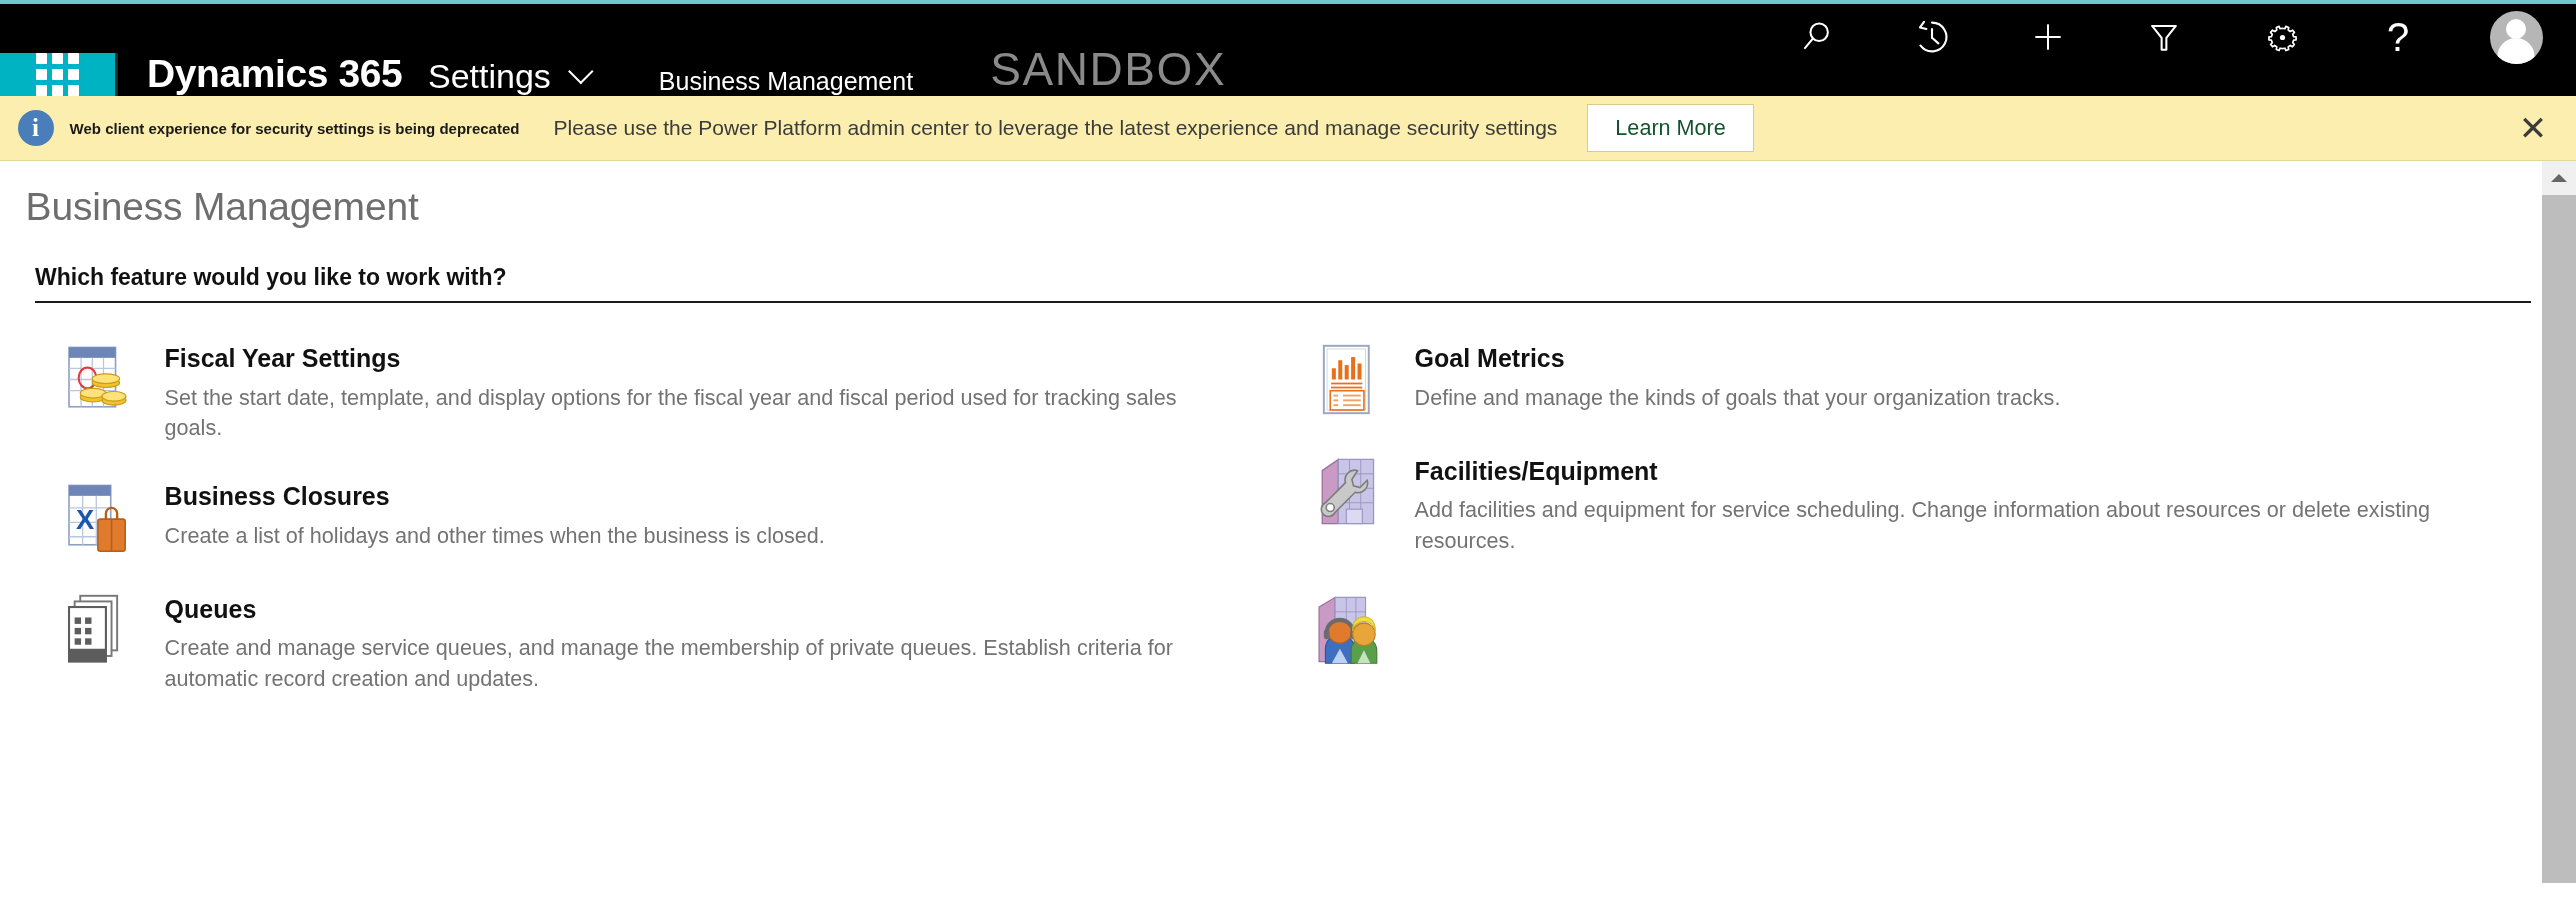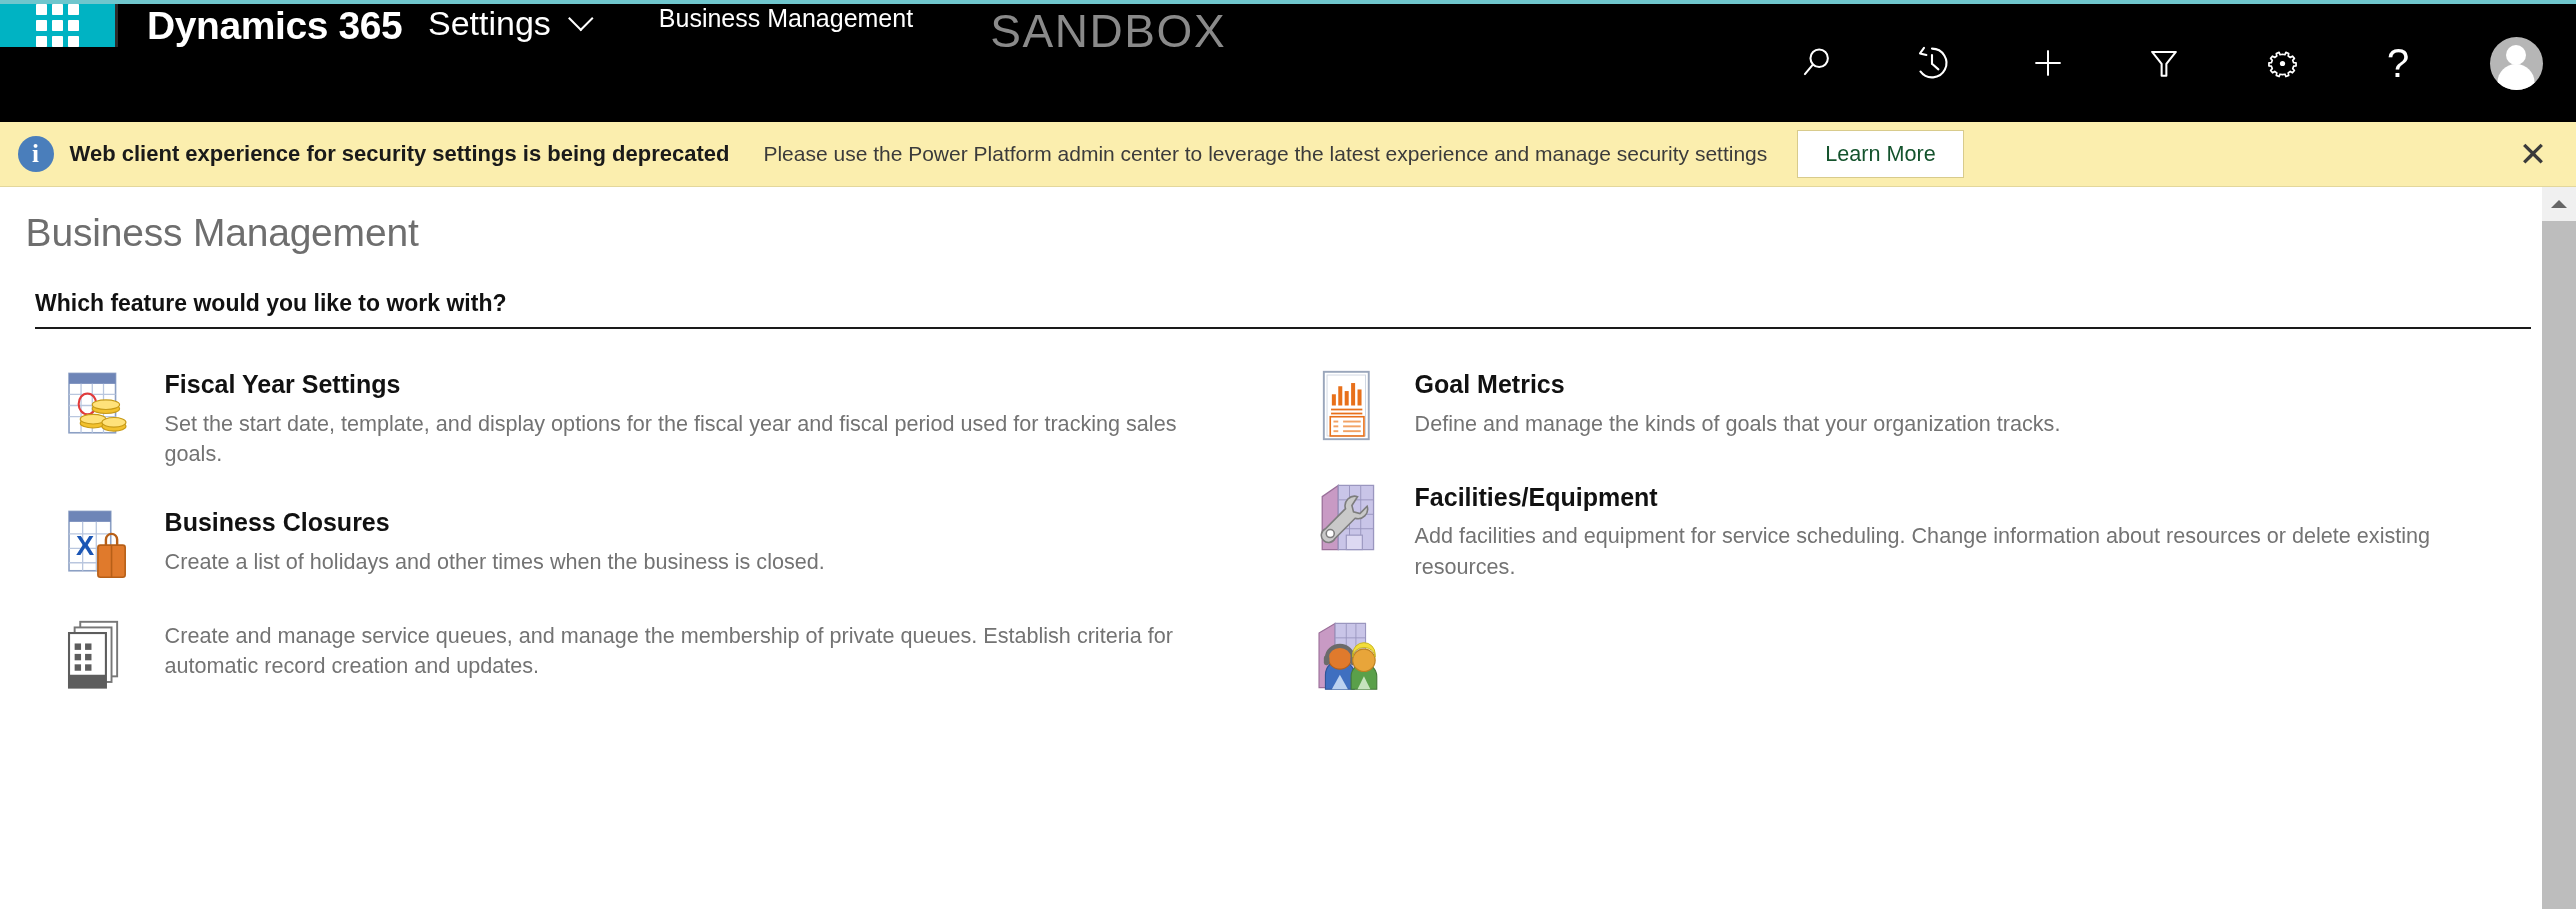--- a/index.html
+++ b/index.html
@@ -10,22 +10,22 @@
     height: 915px;
     overflow: hidden;
     background: #ffffff;
     font-family: "Liberation Sans", sans-serif;
   }
 
   
   .topbar {
     position: relative;
     display: flex;
-    align-items: flex-start;
-    height: 122px;
+    align-items: flex-end;
+    height: 96px;
     background: #000000;
     border-top: 4px solid #6fc6cd;
   }
 
   .waffle-cell {
     width: 118px;
     background: #00b3c3;
     display: flex;
     align-items: center;
     justify-content: center;
@@ -163,21 +163,21 @@
     color: #ffffff;
     display: flex;
     align-items: center;
     justify-content: center;
     font-size: 25px;
     font-weight: bold;
     font-family: "Liberation Serif", serif;
     margin-right: 16px;
   }
   .banner-strong {
-    font-size: 22px;
+    font-size: 15px;
     font-weight: bold;
     color: #1a1a1a;
     white-space: nowrap;
   }
   .banner-msg {
     font-size: 21px;
     color: #3b3b3b;
     white-space: nowrap;
     margin-left: 34px;
   }
@@ -460,20 +460,21 @@
                 <rect x="30" y="33" width="8" height="8"></rect>
               <rect x="17" y="46" width="8" height="8"></rect>
                 <rect x="30" y="46" width="8" height="8"></rect>
               <rect x="17" y="59" width="8" height="8"></rect>
                 <rect x="30" y="59" width="8" height="8"></rect>
             </g>
             <rect x="10" y="72" width="46" height="16" fill="#5d5d5d"></rect>
           </svg>
         </div>
         <div class="ftext">
+          <div class="ftitle">Queues</div>
           <div class="fdesc">Create and manage service queues, and manage the membership of private queues. Establish criteria for automatic record creation and updates.</div>
         </div>
       </div>
 
     </div>
 
     <div class="col-right">
 
       <div class="feature">
         <div class="ficon">

